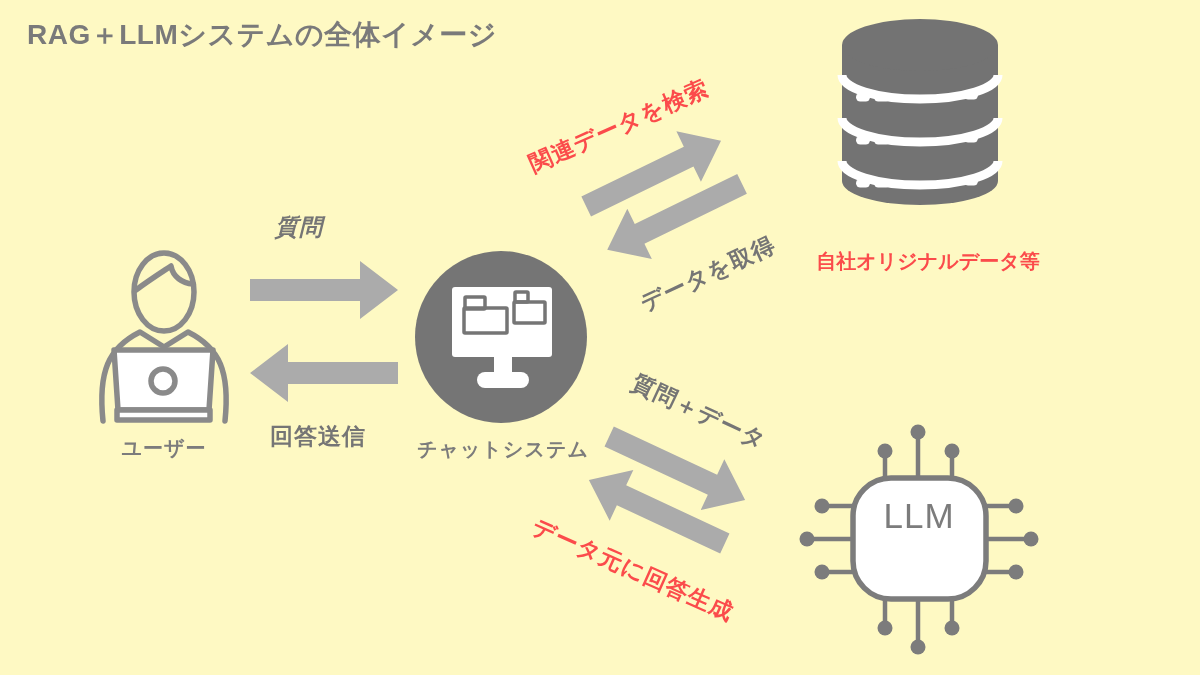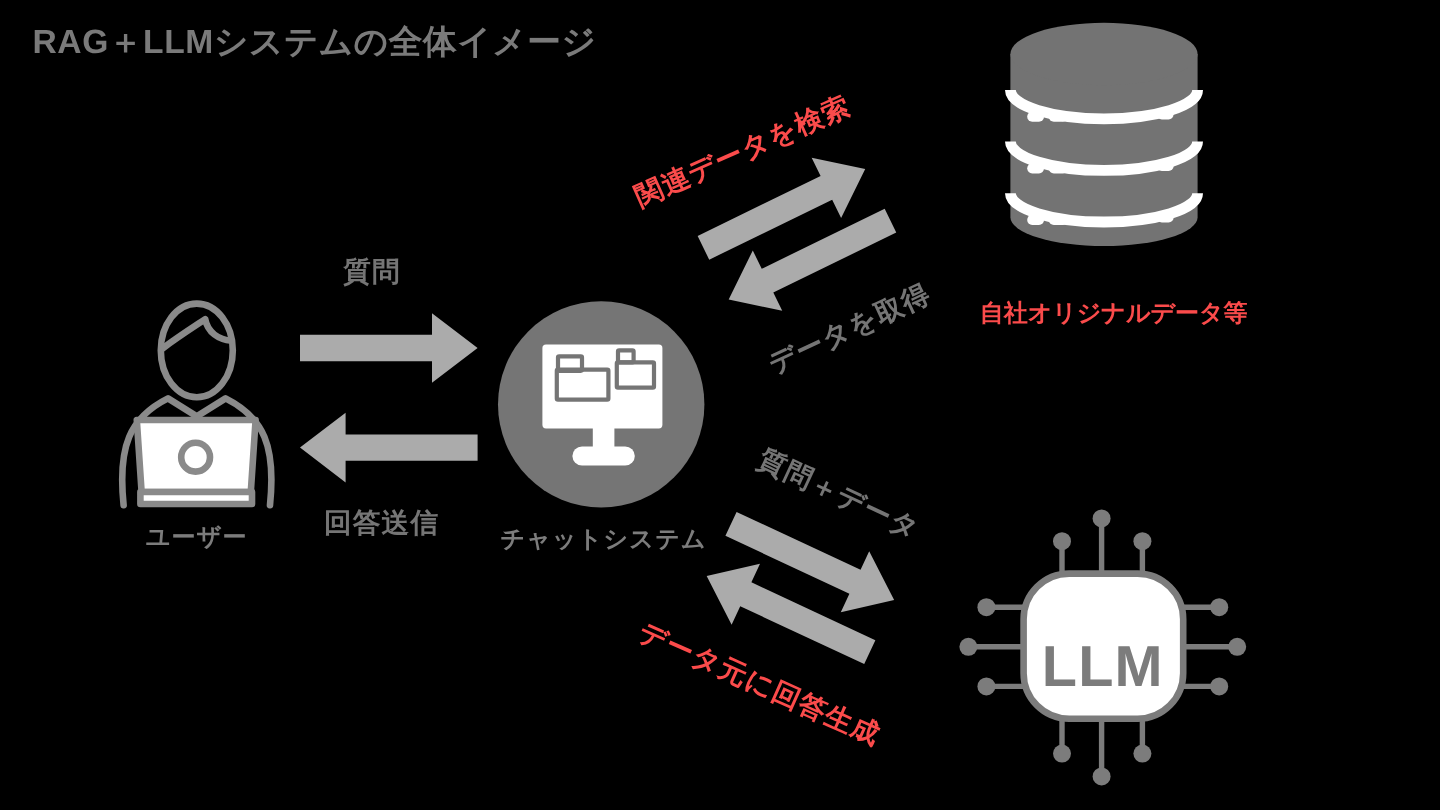--- a/index.html
+++ b/index.html
@@ -1,31 +1,31 @@
 <!DOCTYPE html>
 <html><head>
 <meta charset="utf-8">
 <style>
   html,body{margin:0;padding:0;background:#fff;}
   .canvas{
-    position:relative;width:1200px;height:675px;background:#000000;overflow:hidden;
+    position:relative;width:1200px;height:675px;background:#fef9c3;overflow:hidden;
     font-family:"Liberation Sans","DejaVu Sans",sans-serif;
   }
   .diagram-svg{position:absolute;left:0;top:0;}
   .lbl{position:absolute;white-space:nowrap;font-weight:bold;}
   .title{left:27px;top:16px;font-size:28px;color:#7a7a7a;letter-spacing:0.5px;}
   .node-label{color:#7c7c7c;font-size:20px;letter-spacing:1px;margin-top:12px;}
   .flow-label{color:#757575;font-size:23px;letter-spacing:1px;}
   .red{color:#fb4b4b;}
   .center{transform:translate(-50%,-50%);}
   .user-label{left:164px;top:436px;}
   .chat-label{left:503px;top:437px;}
   .db-label{left:928px;top:225px;font-size:20px;margin-top:36px;}
-  .llm-label{left:919px;top:556px;font-size:48px;font-weight:700;color:#7c7c7c;letter-spacing:1px;}
-  .q-label{left:310px;top:227px;}
+  .llm-label{left:919px;top:516px;font-size:35px;font-weight:400;color:#7c7c7c;letter-spacing:1px;}
+  .q-label{left:299px;top:227px;font-style:italic;}
   .ans-label{left:318px;top:436px;text-align:right;}
   .search-label{left:619px;top:126px;transform:translate(-50%,-50%) rotate(-24deg);}
   .fetch-label{left:708px;top:274px;transform:translate(-50%,-50%) rotate(-25deg);}
   .qd-label{left:699px;top:412px;transform:translate(-50%,-50%) rotate(25deg);}
   .gen-label{left:633px;top:570px;transform:translate(-50%,-50%) rotate(24deg);}
 </style>
 </head>
 <body>
 
 <div class="canvas">

